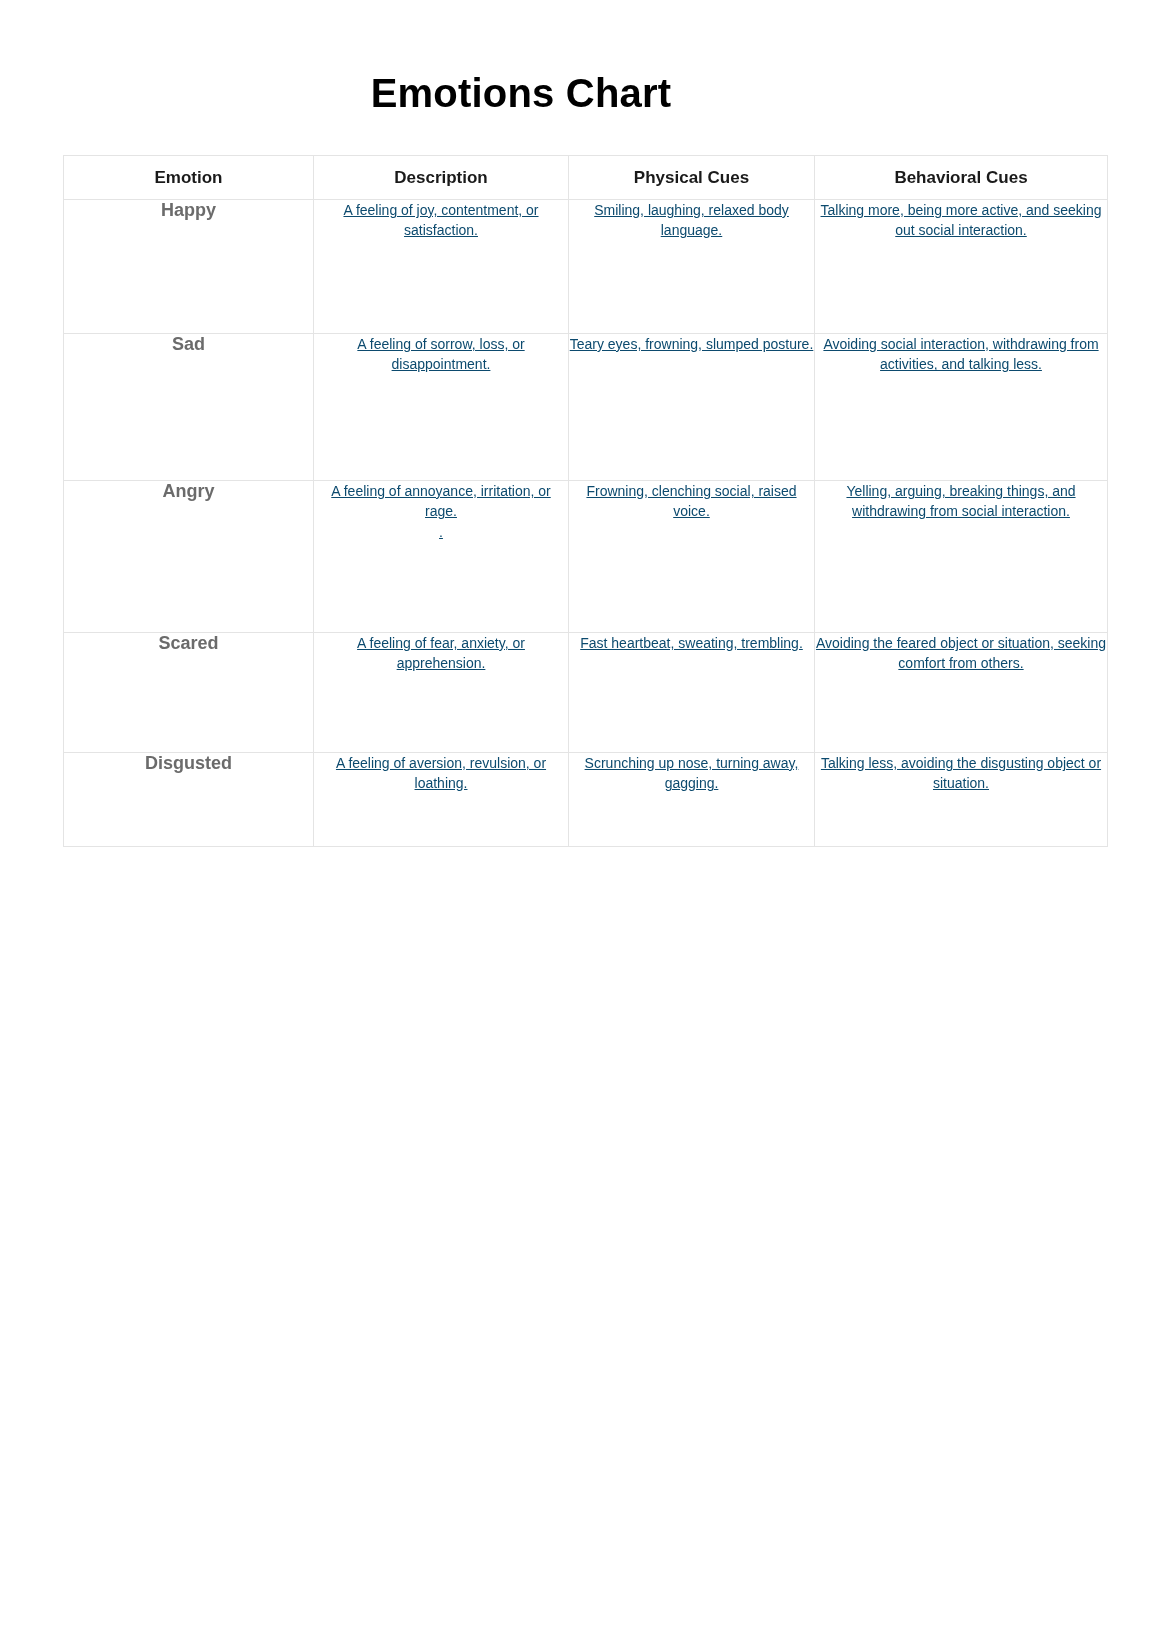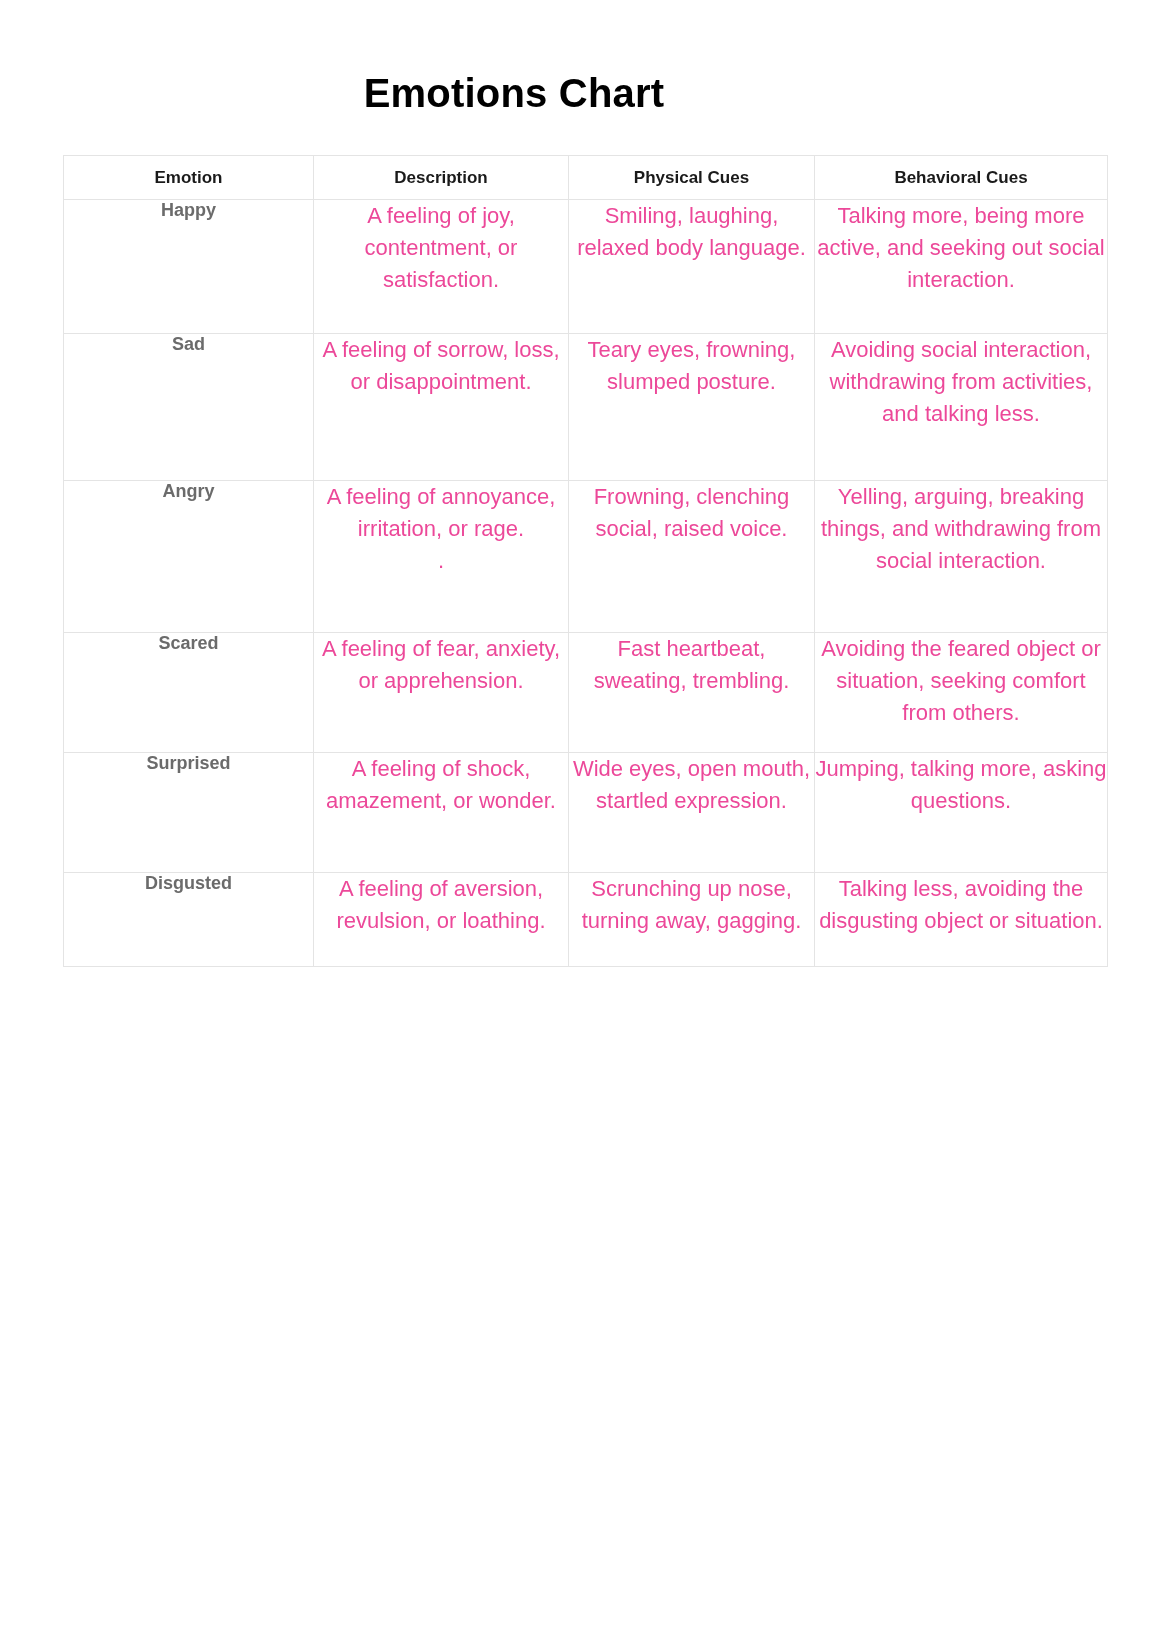--- a/index.html
+++ b/index.html
@@ -17,21 +17,21 @@
   .page {
     position: relative;
     width: 1176px;
     height: 1630px;
     background: #ffffff;
     overflow: hidden;
   }
   .page-title {
     position: absolute;
     top: 44px;
-    left: 4px;
+    left: 11px;
     width: 1020px;
     text-align: center;
     font-size: 40px;
     font-weight: bold;
     letter-spacing: 0.2px;
     color: #000000;
   }
   .table-wrap {
     position: absolute;
     left: 63px;
@@ -65,25 +65,26 @@
     vertical-align: middle;
     padding: 0 6px;
   }
   td.emotion-cell {
     font-size: 18px;
     font-weight: bold;
     color: #6b6b6b;
     padding: 16px 8px 0 8px;
   }
   td.text-cell {
-    font-size: 22px;
+    font-size: 14px;
     font-weight: normal;
-    color: #ec4899;
+    color: #0c4a6e;
     line-height: 1.45;
     padding: 15px 14px 14px 14px;
+    text-decoration: underline;
   }
   tr.row-happy td { height: 133px; }
   tr.row-sad td { height: 146px; }
   tr.row-angry td { height: 151px; }
   tr.row-scared td { height: 119px; }
   tr.row-surprised td { height: 119px; }
   tr.row-disgusted td { height: 93px; }
 
   .cell-line { display: block; }
 </style>
@@ -136,26 +137,20 @@
           <td class="text-cell">Yelling, arguing, breaking things, and withdrawing from social interaction.</td>
         </tr>
 
         <tr class="row-scared">
           <td class="emotion-cell">Scared</td>
           <td class="text-cell">A feeling of fear, anxiety, or apprehension.</td>
           <td class="text-cell">Fast heartbeat, sweating, trembling.</td>
           <td class="text-cell">Avoiding the feared object or situation, seeking comfort from others.</td>
         </tr>
 
-        <tr class="row-surprised">
-          <td class="emotion-cell">Surprised</td>
-          <td class="text-cell">A feeling of shock, amazement, or wonder.</td>
-          <td class="text-cell">Wide eyes, open mouth, startled expression.</td>
-          <td class="text-cell">Jumping, talking more, asking questions.</td>
-        </tr>
 
         <tr class="row-disgusted">
           <td class="emotion-cell">Disgusted</td>
           <td class="text-cell">A feeling of aversion, revulsion, or loathing.</td>
           <td class="text-cell">Scrunching up nose, turning away, gagging.</td>
           <td class="text-cell">Talking less, avoiding the disgusting object or situation.</td>
         </tr>
 
       </tbody>
     </table>

